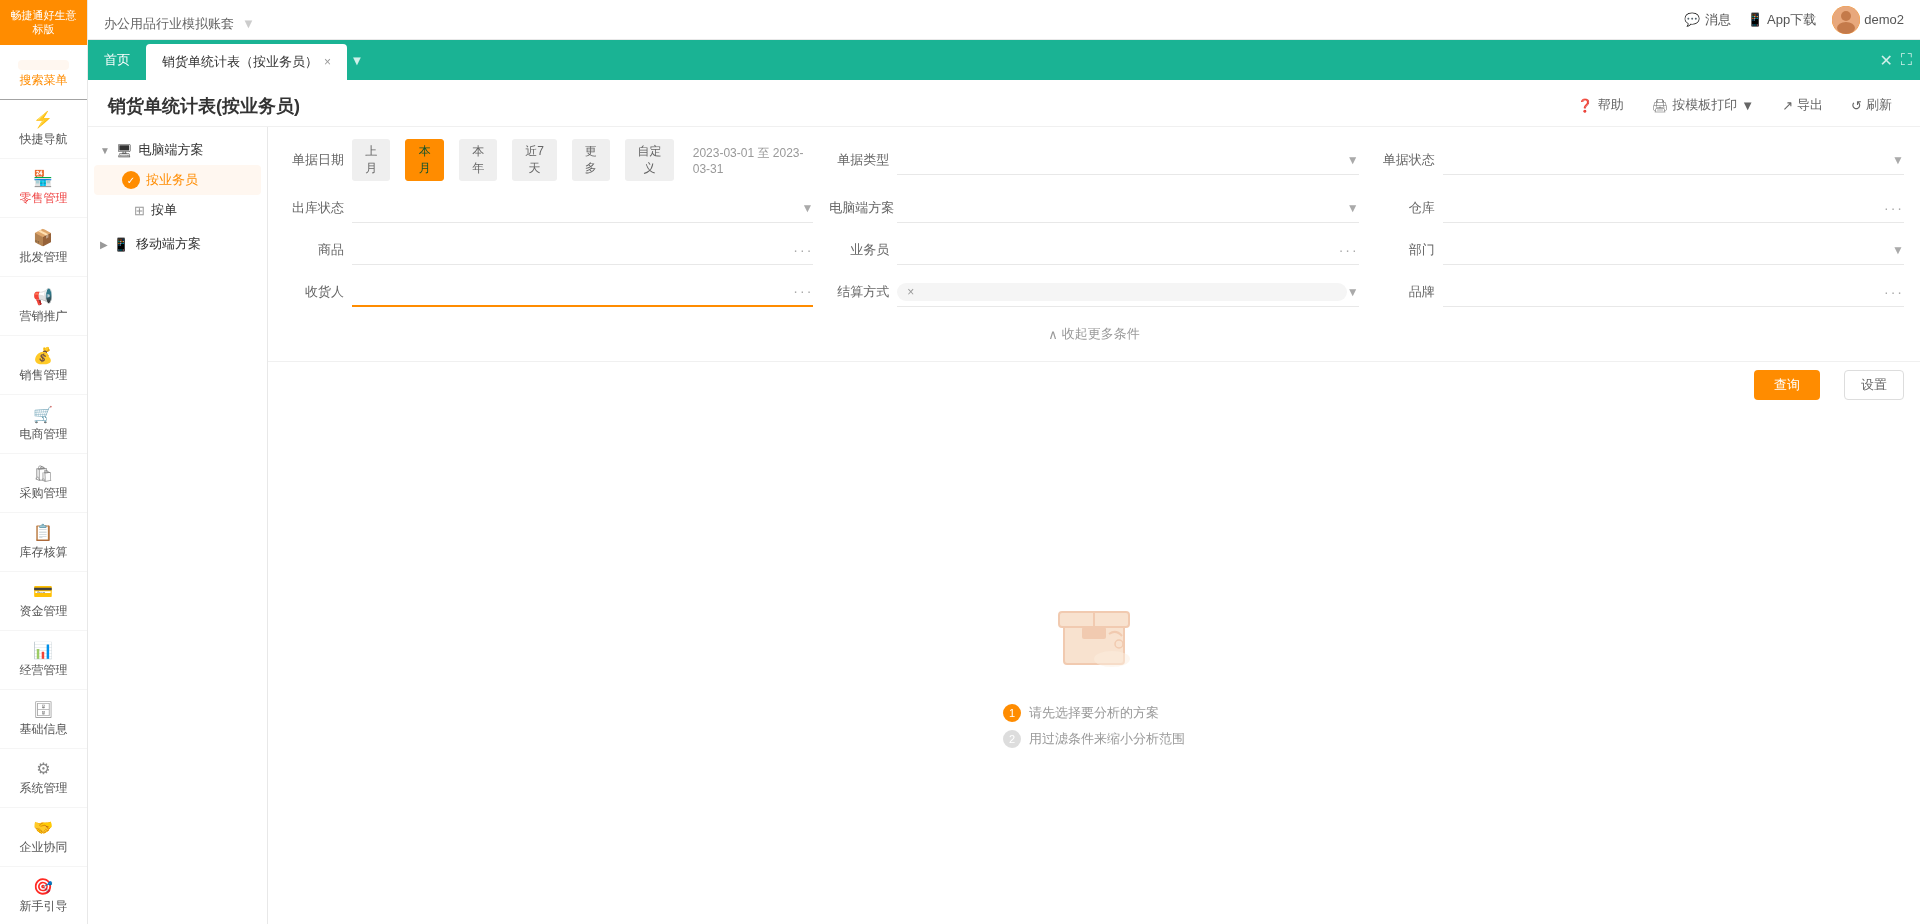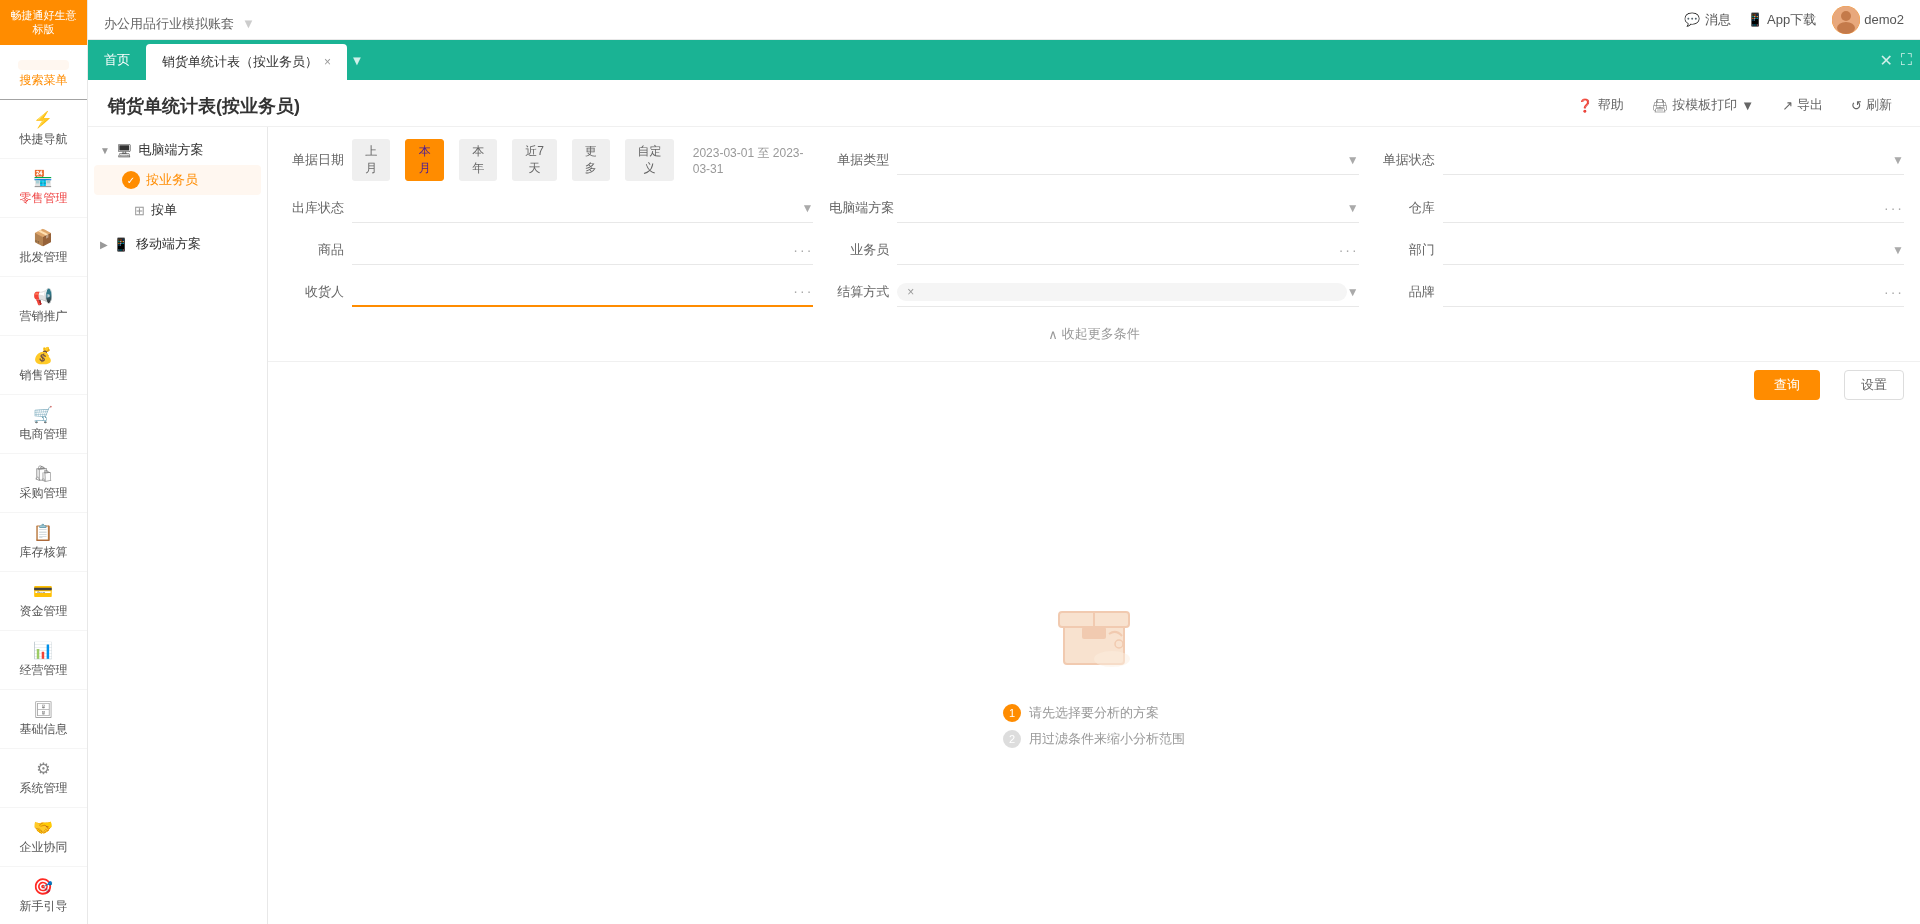--- a/index.html
+++ b/index.html
@@ -81,21 +81,21 @@
     .filter-item { display: flex; align-items: center; gap: 8px; flex: 1; min-width: 0; }
     .filter-label { font-size: 13px; color: #666; white-space: nowrap; width: 60px; text-align: right; flex-shrink: 0; }
     .filter-select-wrapper { flex: 1; display: flex; align-items: center; border-bottom: 1px solid #e8e8e8; height: 30px; cursor: pointer; }
     .filter-select-wrapper .select-text { flex: 1; font-size: 13px; color: #ccc; }
     .filter-select-wrapper .select-arrow { color: #aaa; font-size: 12px; }
     .filter-select-wrapper .select-dots { color: #aaa; font-size: 14px; letter-spacing: 2px; }
     .filter-select-wrapper .tag-clear { background: #f5f5f5; border-radius: 10px; padding: 2px 6px; display: flex; align-items: center; gap: 4px; font-size: 12px; color: #666; }
     .filter-select-wrapper .tag-clear .clear-x { cursor: pointer; color: #999; }
     .date-filter { display: flex; align-items: center; gap: 15px; flex: 1; }
     .date-btn { padding: 3px 8px; border-radius: 3px; font-size: 12px; cursor: pointer; border: 1px solid transparent; color: #666; }
-    .date-btn.active { background: #ff8c00; color: #4c1d95; border-color: #ff8c00; font-family: Liberation Serif, serif; }
+    .date-btn.active { background: #ff8c00; color: #14532d; border-color: #ff8c00; font-family: Liberation Serif, serif; }
     .date-range { font-size: 12px; color: #999; margin-left: 4px; }
     .collapse-btn { display: flex; align-items: center; justify-content: center; gap: 4px; font-size: 13px; color: #999; cursor: pointer; padding: 6px; width: 100%; }
 
     
     .action-bar { padding: 8px 16px; display: flex; align-items: center; justify-content: flex-end; gap: 24px; flex-shrink: 0; }
     .btn-query { background: #ff8c00; color: #fff; border: none; padding: 6px 20px; border-radius: 4px; font-size: 13px; cursor: pointer; }
     .btn-settings { background: #fff; color: #666; border: 1px solid #ddd; padding: 5px 16px; border-radius: 4px; font-size: 13px; cursor: pointer; }
 
     
     .empty-state { flex: 1; display: flex; flex-direction: column; align-items: center; justify-content: center; background: #fff; }

